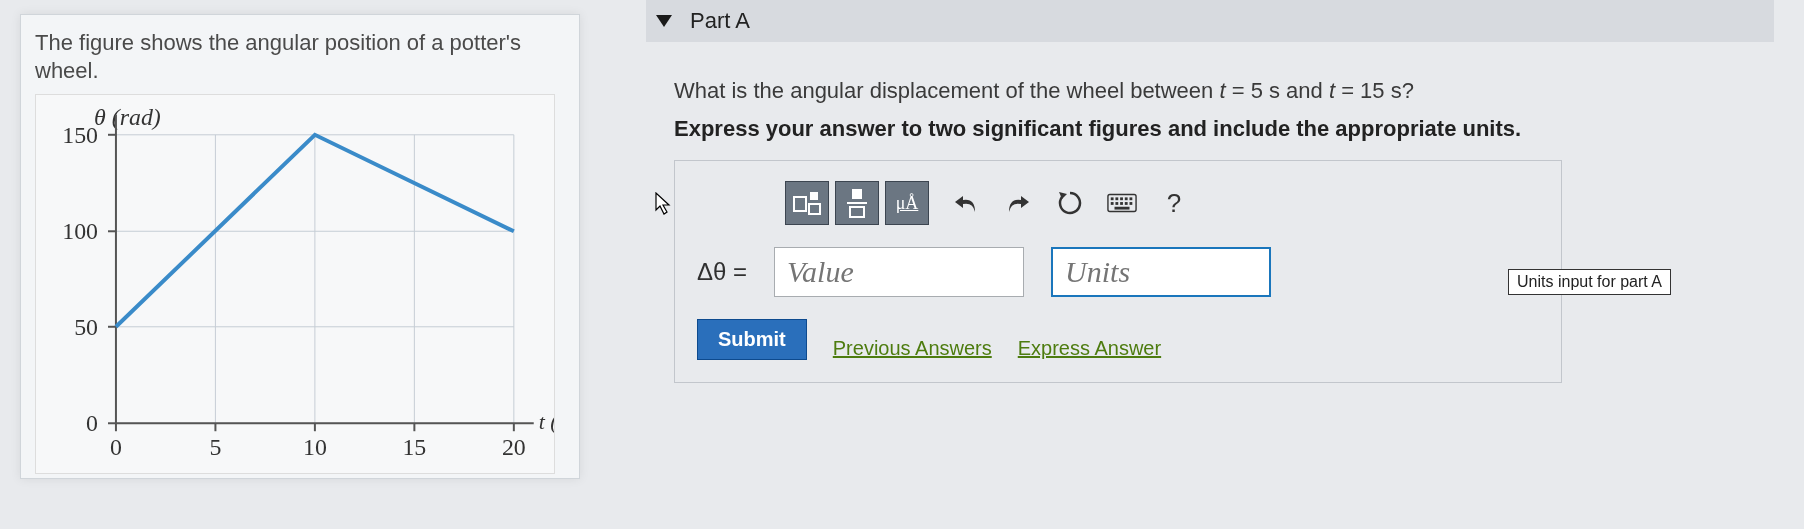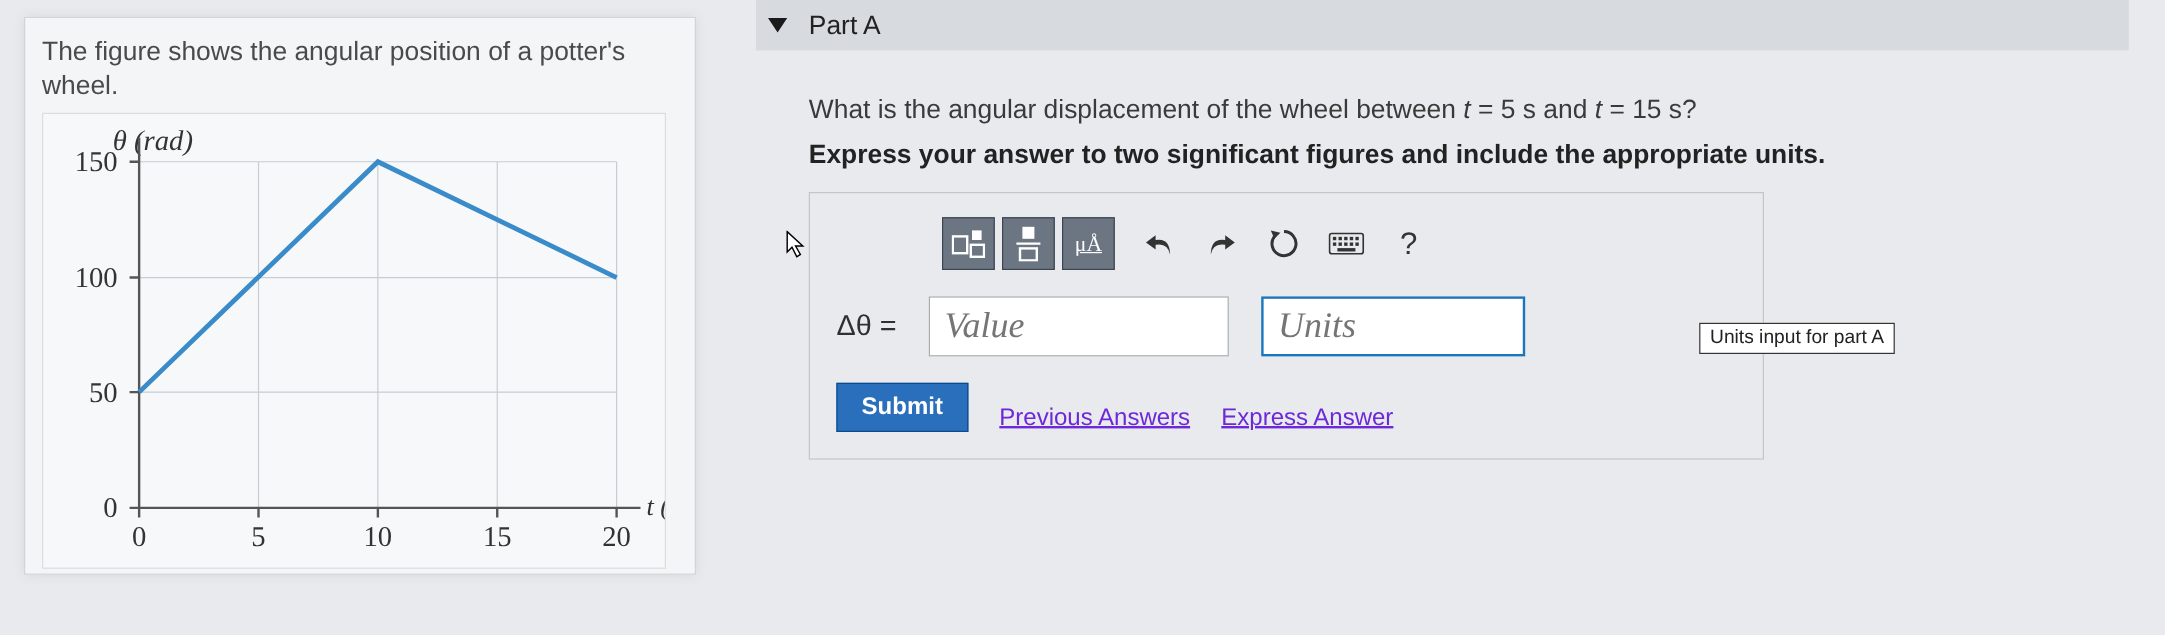--- a/index.html
+++ b/index.html
@@ -32,20 +32,21 @@
     flex:1;
     padding:0 30px 0 30px;
   }
   .part-header {
     display:flex;
     align-items:center;
     background:#d7dadf;
     padding:8px 4px 8px 4px;
     font-size:22px;
     color:#222;
+    margin-left:16px;
   }
   .caret {
     width:0; height:0;
     border-left:8px solid transparent;
     border-right:8px solid transparent;
     border-top:12px solid #1a1a1a;
     margin:0 18px 0 6px;
   }
   .question-area {
     padding:36px 0 0 44px;
@@ -57,21 +58,21 @@
   }
   .instructions {
     font-size:22px;
     font-weight:bold;
     color:#222;
     margin-bottom:18px;
   }
   .answer-box {
     border:1px solid #c2c6cc;
     padding:20px 22px 22px 22px;
-    width:796px;
+    width:888px;
     background:#e8eaed;
     position:relative;
   }
   .toolbar {
     display:flex;
     align-items:center;
     gap:22px;
     margin-left:88px;
     margin-bottom:22px;
   }
@@ -139,21 +140,21 @@
     background:#2a6fbb;
     color:#fff;
     border:1px solid #0d4a8e;
     padding:8px 20px;
     font-size:20px;
     font-weight:bold;
     cursor:pointer;
   }
   .link {
     font-size:20px;
-    color:#6d28d9;
+    color:#4d7c0f;
     text-decoration:underline;
     cursor:pointer;
   }
   .cursor-arrow {
     position:absolute;
     left:655px;
     top:192px;
     font-size:18px;
     color:#000;
   }

